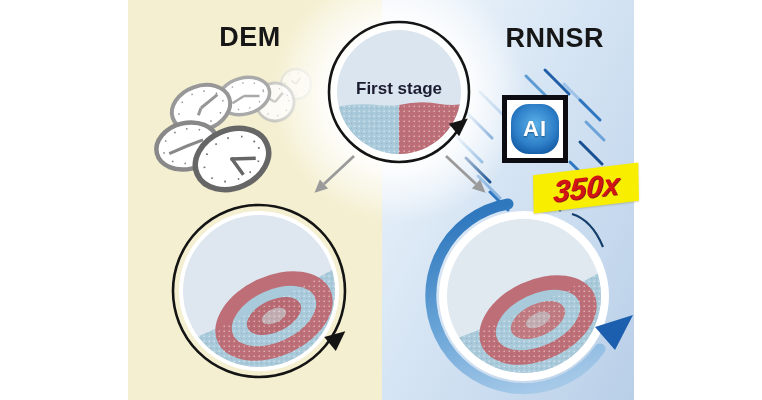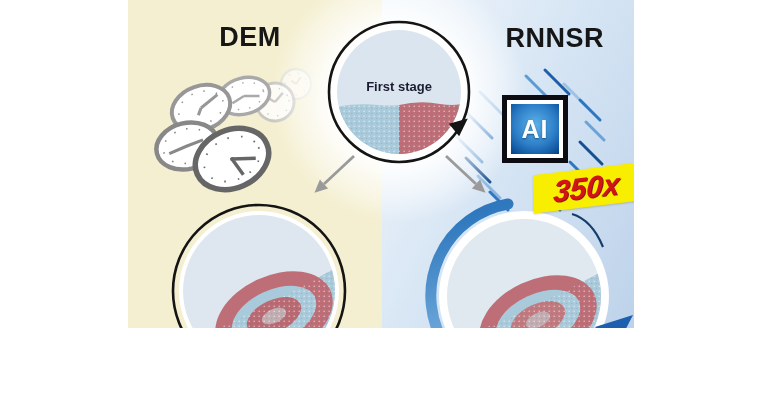--- a/index.html
+++ b/index.html
@@ -1,35 +1,35 @@
 <!DOCTYPE html>
 <html><head>
 <meta charset="utf-8">
 <style>
   html,body{margin:0;padding:0;background:#ffffff;}
   body{width:762px;height:400px;position:relative;overflow:hidden;
        font-family:"Liberation Sans", sans-serif;}
-  .stage{position:absolute;left:128px;top:0;width:506px;height:328px;overflow:hidden;}
+  .stage{position:absolute;left:128px;top:0;width:506px;height:400px;overflow:hidden;padding-left:20px;}
   .bg-left{position:absolute;left:0;top:0;width:254px;height:400px;background:#f4efd0;}
   .bg-right{position:absolute;left:254px;top:0;width:252px;height:400px;
             background:linear-gradient(118deg,#f0f6fb 0%,#d6e5f4 45%,#b9cfe8 100%);}
   svg.scene{position:absolute;left:0;top:0;}
   .title{position:absolute;font-weight:700;font-size:27px;color:#161616;
          text-align:center;letter-spacing:0.5px;}
   #dem-title{left:58px;top:22px;width:128px;}
   #rnnsr-title{left:344px;top:23px;width:132px;text-align:right;}
   .first-stage{position:absolute;left:219px;top:79px;width:104px;text-align:center;
-               font-weight:700;font-size:13px;color:#1c1c30;}
+               font-weight:700;font-size:17px;color:#1c1c30;}
   .ai-outer{position:absolute;left:374px;top:95px;width:66px;height:68px;
             box-sizing:border-box;border:5px solid #0c0c12;background:#ffffff;
             padding:4px;}
   .ai-core{width:100%;height:100%;display:flex;align-items:center;justify-content:center;
            background:radial-gradient(circle at 50% 42%, #5cb3ea 0%, #2d7ec7 55%, #1056a0 85%, #0a3f7c 100%);
-           color:#ffffff;font-weight:700;font-size:25px;letter-spacing:1px;
-           text-shadow:0 1px 2px rgba(8,40,80,0.6);}
+           color:#ffffff;font-weight:700;font-size:22px;letter-spacing:1px;
+           text-shadow:0 1px 2px rgba(8,40,80,0.6);border-radius:18px;}
   .badge{position:absolute;left:405px;top:169px;width:106px;height:38px;
          background:#f8ee00;transform:rotate(-7deg) skewX(-6deg);
          display:flex;align-items:center;justify-content:center;
          box-shadow:0 1px 2px rgba(90,80,0,0.25);}
   .badge span{font-style:italic;font-weight:700;font-size:30px;color:#d31414;
               transform:skewX(-4deg);text-shadow:1px 1px 0 #8d1b1b;}
 </style>
 </head>
 <body>
 

